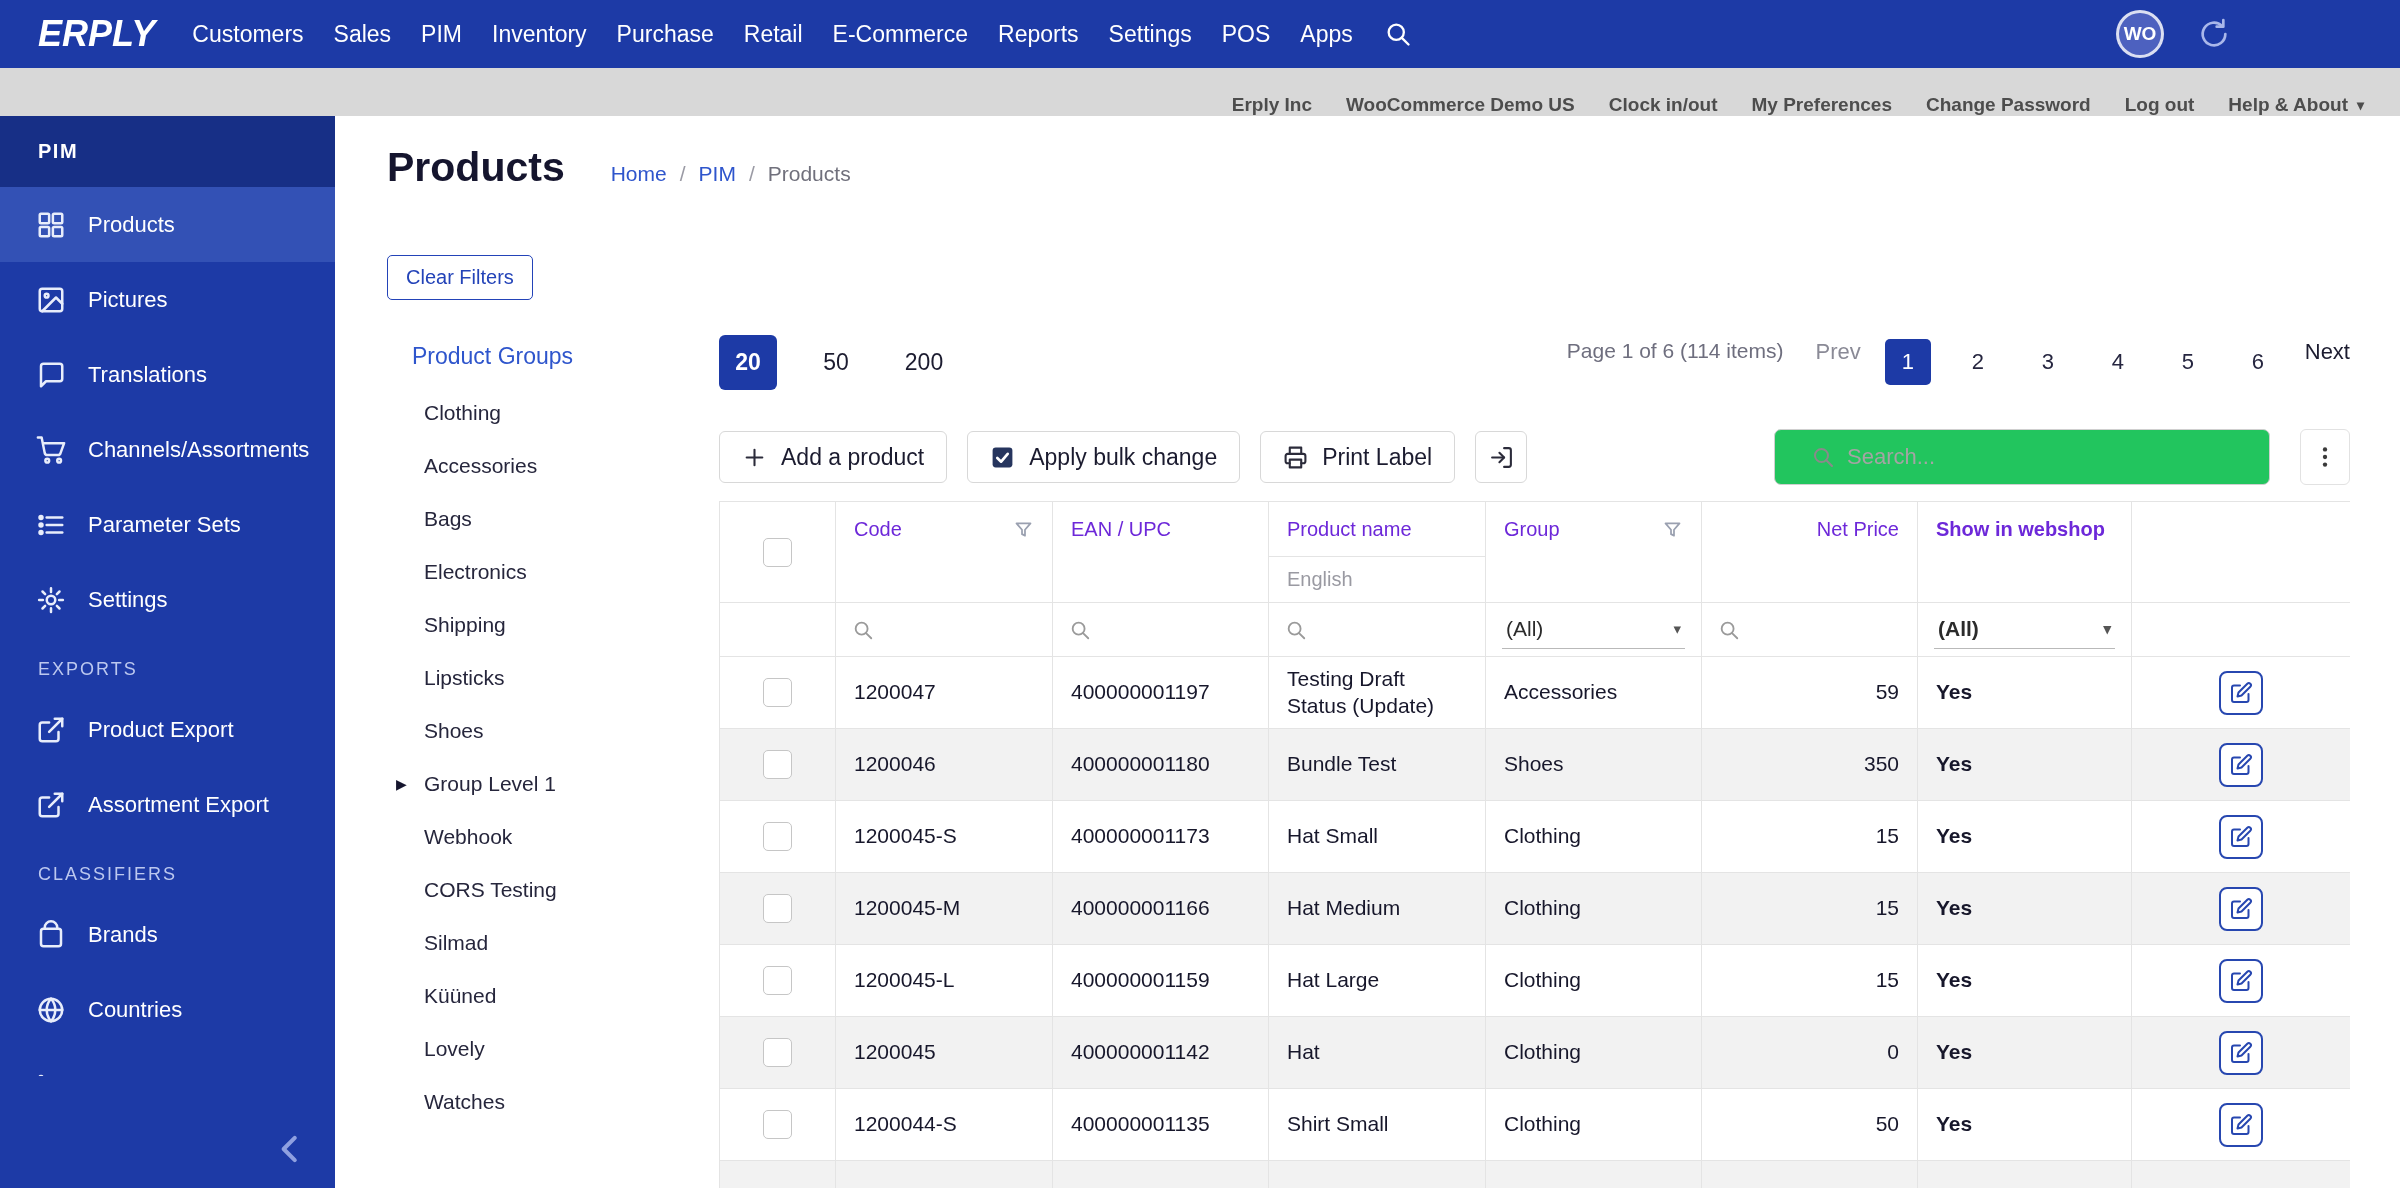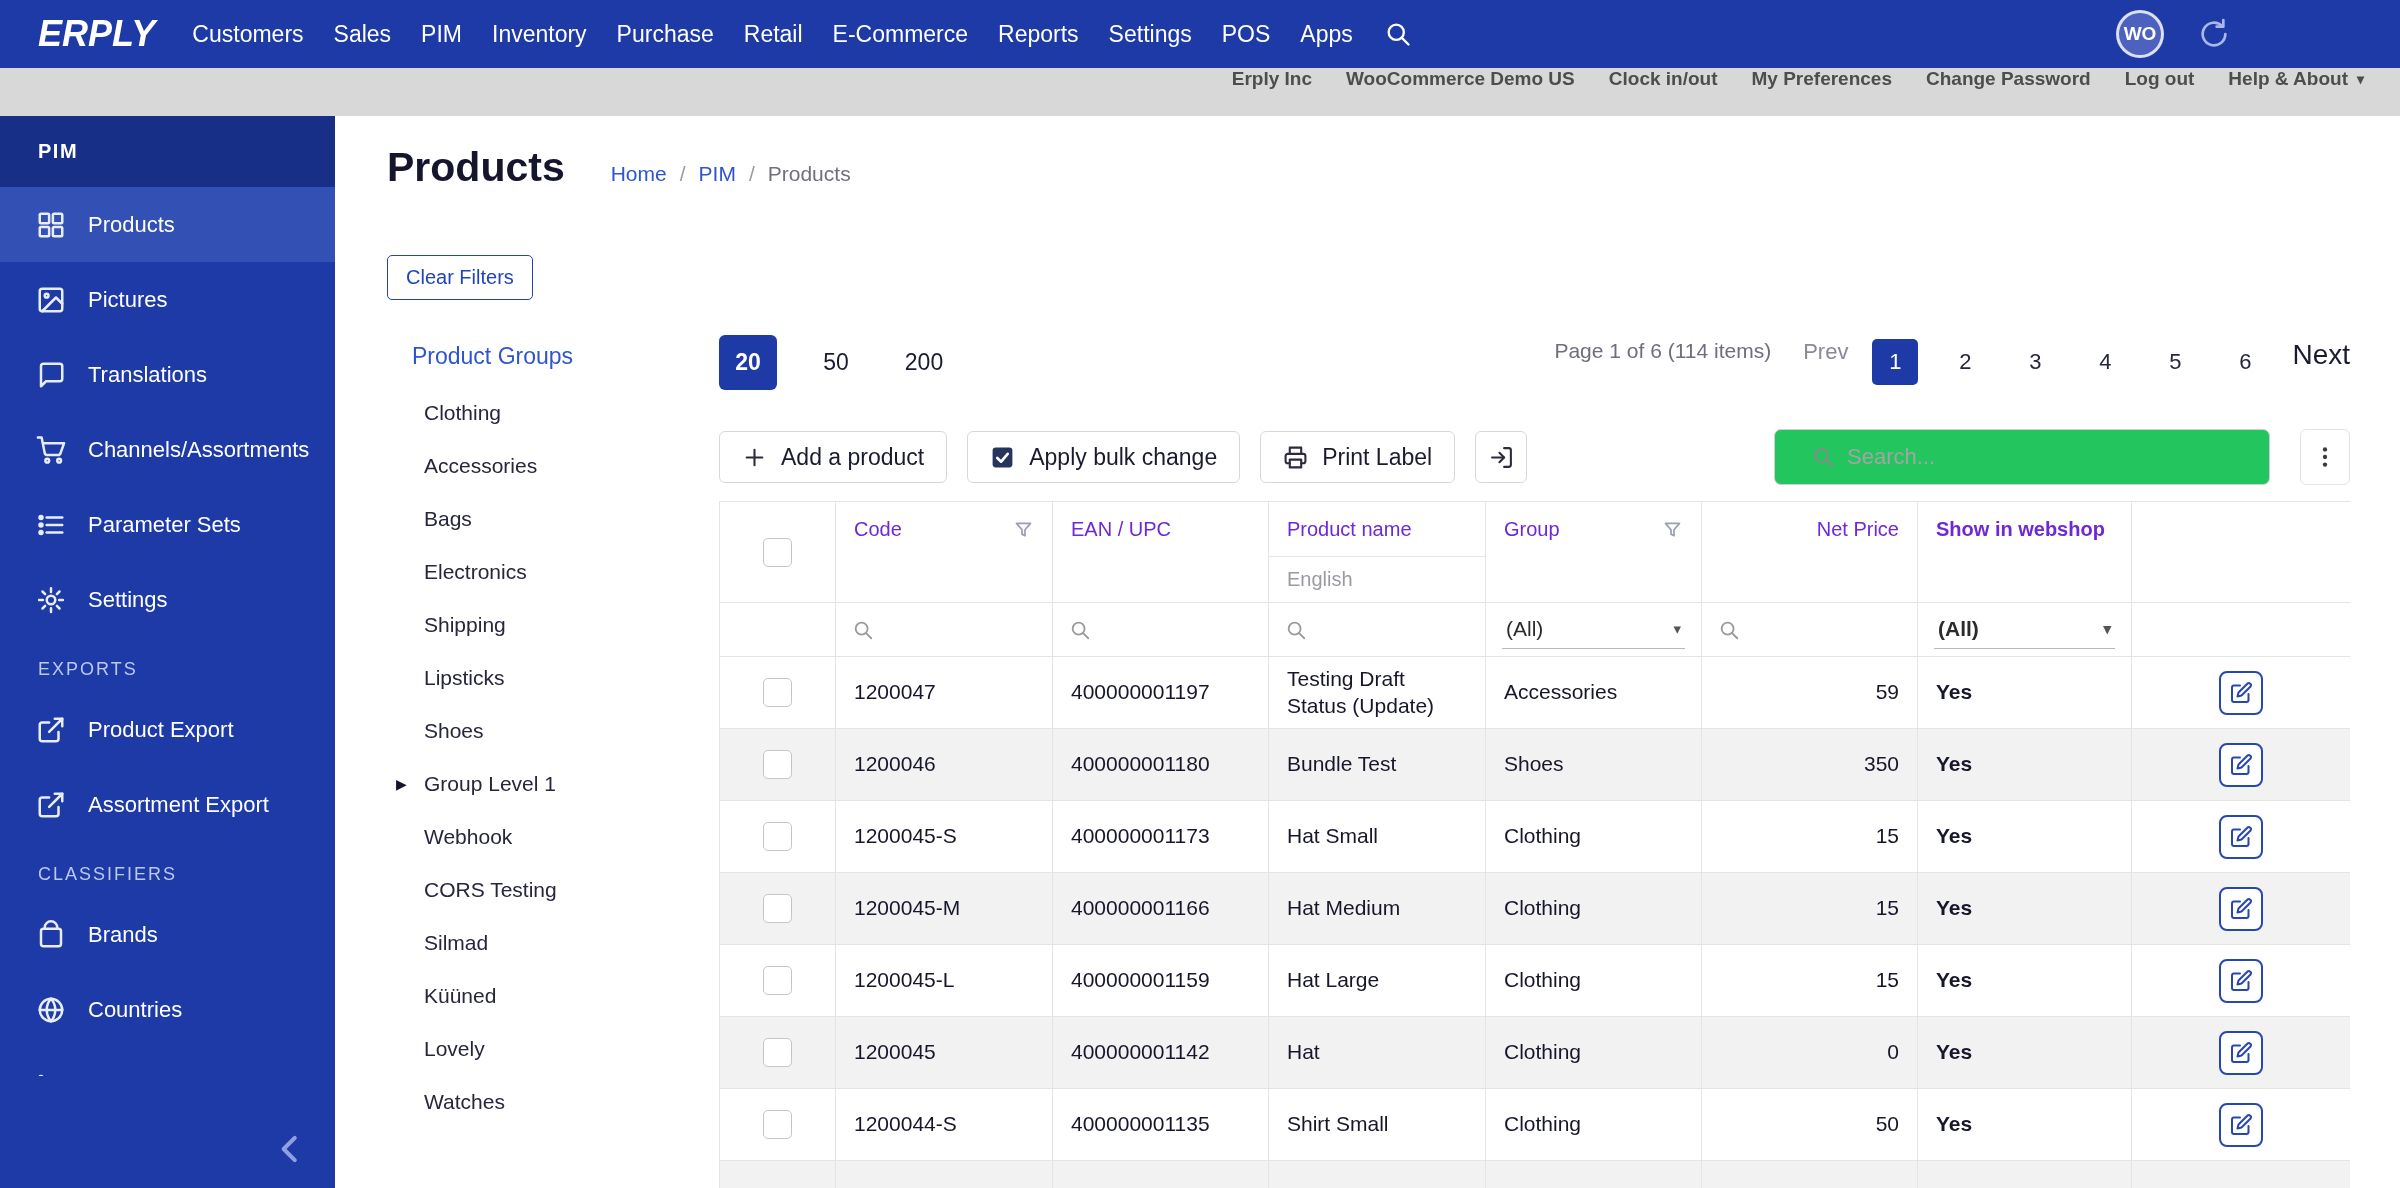--- a/index.html
+++ b/index.html
@@ -11,21 +11,21 @@
   .topnav { position:absolute; top:0; left:0; width:2400px; height:68px; background:#1d3aa6; display:flex; align-items:center; color:#fff; }
   .logo { font-size:36px; font-weight:bold; font-style:italic; letter-spacing:0; margin-left:38px; cursor:pointer; }
   .nav-items { display:flex; align-items:center; margin-left:22px; }
   .nav-item { color:#fff; font-size:23px; padding:0 15px; cursor:pointer; white-space:nowrap; }
   .nav-search { width:28px; height:28px; margin-left:16px; display:inline-flex; color:#fff; cursor:pointer; }
   .topnav-right { margin-left:auto; display:flex; align-items:center; margin-right:170px; }
   .avatar { width:48px; height:48px; border-radius:50%; background:#4d61bf; border:3px solid rgba(255,255,255,.8); display:flex; align-items:center; justify-content:center; font-size:19px; font-weight:bold; cursor:pointer; }
   .refresh { width:32px; height:32px; margin-left:34px; color:#a9b7ea; display:inline-flex; cursor:pointer; }
 
   
-  .utility-bar { position:absolute; top:68px; left:0; width:2400px; height:48px; background:#d8d8d8; display:flex; align-items:flex-start; justify-content:flex-end; padding-right:36px; gap:34px; }
+  .utility-bar { position:absolute; top:68px; left:0; width:2400px; height:48px; background:#d8d8d8; display:flex; align-items:flex-end; justify-content:flex-end; padding-right:36px; gap:34px; }
   .utility-item { font-size:19px; color:#4d4d4d; font-weight:bold; cursor:pointer; white-space:nowrap; display:flex; align-items:center; gap:9px; }
   .utility-item .caret { font-size:14px; color:#4d4d4d; }
 
   
   .sidebar { position:absolute; top:116px; left:0; width:335px; height:1072px; background:#1d3aa6; color:#fff; overflow:hidden; }
   .sidebar-scroll { height:960px; overflow:hidden; }
   .sidebar-module { height:71px; background:#172f86; display:flex; align-items:center; padding-left:38px; font-size:20px; font-weight:bold; letter-spacing:1.5px; }
   .side-item { height:75px; display:flex; align-items:center; padding-left:36px; gap:22px; font-size:22px; cursor:pointer; }
   .side-item.active { background:#3351b5; }
   .side-item .icon { width:30px; height:30px; flex:0 0 30px; color:#e8edfb; display:inline-flex; }
@@ -55,21 +55,21 @@
   
   .list-controls { display:flex; align-items:center; justify-content:space-between; height:58px; }
   .size-group { display:flex; align-items:flex-end; gap:30px; }
   .size-btn { min-width:58px; height:55px; border-radius:6px; font-size:23px; color:#1c1c30; display:flex; align-items:center; justify-content:center; }
   .size-btn.active { background:#1d3aa6; color:#fff; font-weight:bold; }
   .pagination { display:flex; align-items:flex-start; gap:24px; font-size:22px; color:#262640; }
   .page-summary { color:#6e6e7e; font-size:21px; margin-right:8px; }
   .page-prev { color:#8a8a96; font-size:22px; }
   .page-num { min-width:46px; height:46px; display:flex; align-items:center; justify-content:center; border-radius:5px; font-size:22px; color:#262640; }
   .page-num.active { background:#1d3aa6; color:#fff; }
-  .page-next { color:#1c1c30; font-size:28px; }
+  .page-next { color:#1c1c30; font-size:22px; }
 
   
   .actions-row { display:flex; align-items:center; margin-top:38px; }
   .action-btn { height:52px; border:1.5px solid #d8d8d8; border-radius:6px; background:#fff; display:inline-flex; align-items:center; gap:14px; padding:0 22px; font-size:23px; color:#1b1b2f; margin-right:20px; }
   .action-btn .btn-icon { width:25px; height:25px; display:inline-flex; color:#2b2b3a; }
   .action-btn.icon-only { width:52px; padding:0; justify-content:center; }
   .search-box { margin-left:auto; width:496px; height:56px; border:1.5px solid #cfcfcf; border-radius:7px; display:flex; align-items:center; padding:0 36px; gap:12px; background:#22c55e; }
   .search-ic { width:24px; height:24px; display:inline-flex; color:#8a8a8a; flex:none; }
   .search-box input { border:none; outline:none; font-size:22px; color:#333; width:100%; background:transparent; font-family:inherit; }
   .search-box input::placeholder { color:#a4a4a4; }

